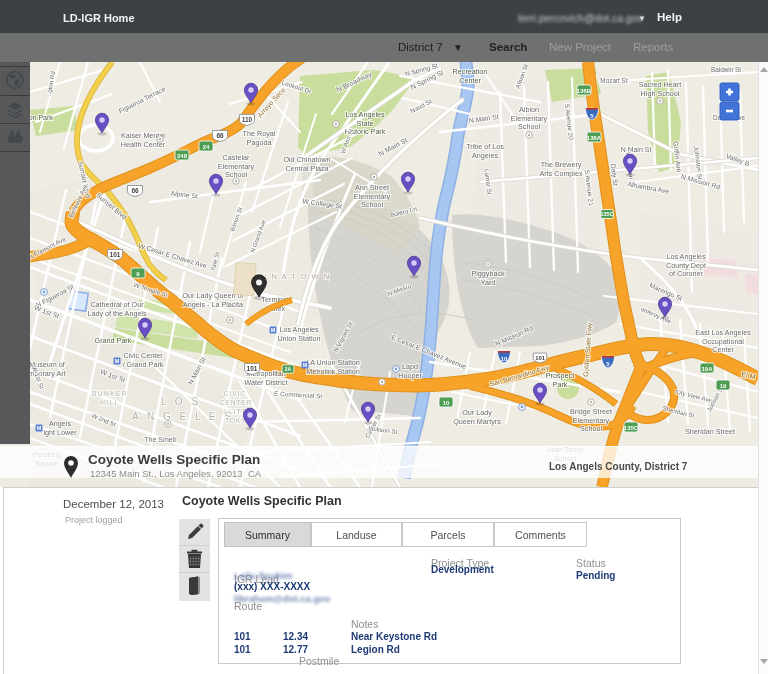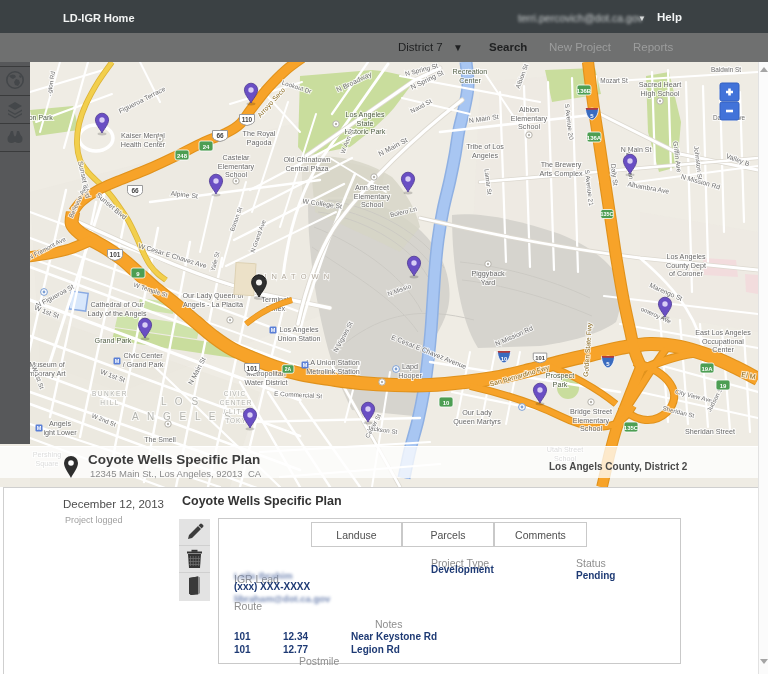--- a/index.html
+++ b/index.html
@@ -562,21 +562,21 @@
     </svg>
   </div>
 
   <div class="abs" id="obar">
     <svg style="position:absolute;left:63px;top:8px;" width="16" height="24" viewBox="0 0 16 24">
       <path d="M8 23 C6.4 19 1 13.5 1 8 A7 7 0 1 1 15 8 C15 13.5 9.6 19 8 23 Z" fill="#2e2e2e"></path>
       <circle cx="8" cy="8" r="2.8" fill="#fff"></circle>
     </svg>
     <span class="t1">Coyote Wells Specific Plan</span>
     <span class="t2">12345 Main St., Los Angeles, 92013&nbsp; CA</span>
-    <span class="t3">Los Angels County, District 2</span>
+    <span class="t3">Los Angels County, District 7</span>
   </div>
 
   <div class="abs" id="panel">
     <span class="date">December 12, 2013</span>
     <span class="plog">Project logged</span>
     <span class="head">Coyote Wells Specific Plan</span>
     <div id="icol">
       <div class="cell">
         <svg style="position:absolute;left:6px;top:4px;" width="19" height="19" viewBox="0 0 19 19">
           <path d="M3 16 L4 12 13 3 16 6 7 15 Z M13.6 2.4 L15 1 a1.4 1.4 0 0 1 2 0 l1 1 a1.4 1.4 0 0 1 0 2 L16.6 5.4 Z" fill="#3d3d3d"></path>
@@ -592,34 +592,35 @@
       </div>
       <div class="cell">
         <svg style="position:absolute;left:7px;top:3px;" width="18" height="20" viewBox="0 0 18 20">
           <path d="M3 2 L12 0.5 14 2 14 17 5 19 3 17.5 Z" fill="#3a3a3a"></path>
           <path d="M12 0.5 L14 2 14 17 12 18.5 Z" fill="#8f8f8f"></path>
           <path d="M12 0.5 L12 18.5 5 19 3 17.5 3 2 Z" fill="#3a3a3a"></path>
         </svg>
       </div>
     </div>
     <div id="tabbox">
+      <div class="tab active" style="left:5px;width:87px;">Summary</div>
       <div class="tab" style="left:92px;width:91px;">Landuse</div>
       <div class="tab" style="left:183px;width:92px;">Parcels</div>
       <div class="tab" style="left:275px;width:93px;">Comments</div>
       <span class="glabel abs" style="left:15px;top:38px;margin-top:16px;">IGR Lead</span>
       <span class="blurtxt abs" style="left:15px;top:51px;">Leila Ibrahim</span>
       <span class="navy abs" style="left:15px;top:62px;">(xxx) XXX-XXXX</span>
       <span class="blurtxt abs" style="left:15px;top:74px;">libraham@dot.ca.gov</span>
       <span class="glabel abs" style="left:212px;top:38px;">Project Type</span>
       <span class="navy abs" style="left:212px;top:45px;">Development</span>
       <span class="glabel abs" style="left:357px;top:38px;">Status</span>
       <span class="navy abs" style="left:357px;top:51px;">Pending</span>
       <span class="glabel abs" style="left:15px;top:81px;">Route</span>
       <span class="glabel abs" style="left:80px;top:99px;margin-top:37px;">Postmile</span>
-      <span class="glabel abs" style="left:132px;top:99px;margin-left:24px;">Notes</span>
+      <span class="glabel abs" style="left:132px;top:99px;">Notes</span>
       <span class="navy abs" style="left:15px;top:112px;">101</span>
       <span class="navy abs" style="left:64px;top:112px;">12.34</span>
       <span class="navy abs" style="left:132px;top:112px;">Near Keystone Rd</span>
       <span class="navy abs" style="left:15px;top:125px;">101</span>
       <span class="navy abs" style="left:64px;top:125px;">12.77</span>
       <span class="navy abs" style="left:132px;top:125px;">Legion Rd</span>
     </div>
   </div>
 
   <div class="abs" id="scroll">

